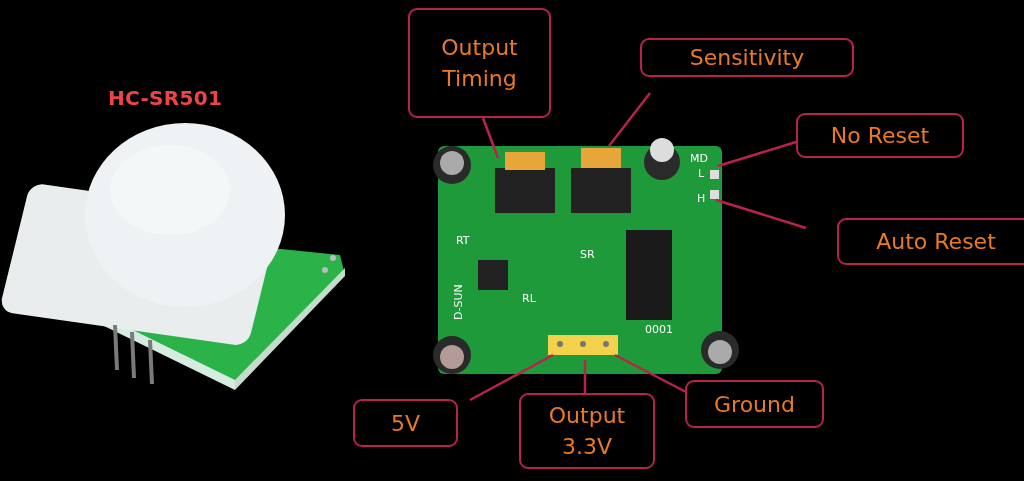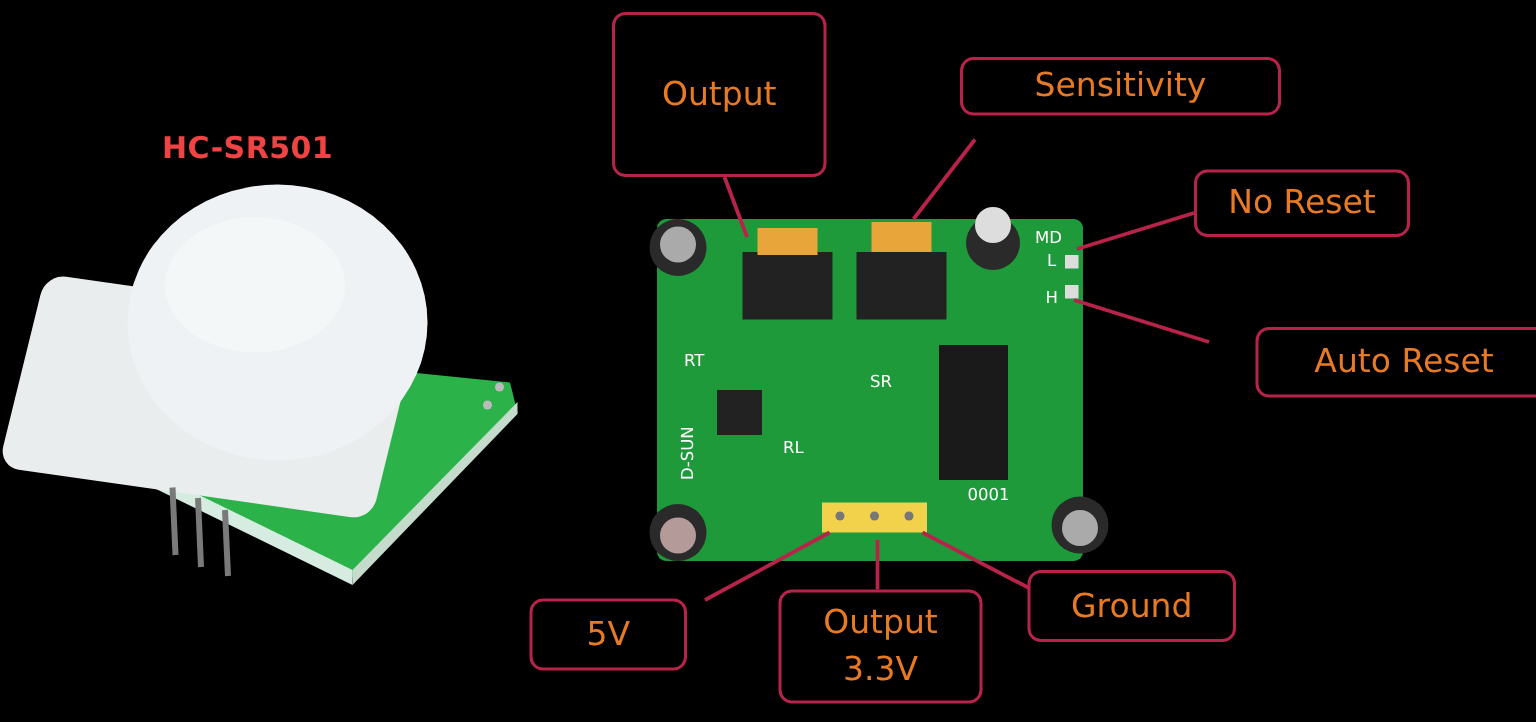--- a/index.html
+++ b/index.html
@@ -71,22 +71,23 @@
     <text x="456" y="244">RT</text>
     <text x="580" y="258">SR</text>
     <text x="522" y="302">RL</text>
     <text x="645" y="333">0001</text>
     <text x="462" y="320" transform="rotate(-90 462 320)">D-SUN</text>
   </g>
 </svg>
 
 <div class="callout" style="left:408px;top:8px;width:143px;height:110px;flex-direction:column;">
   <span>Output</span>
+  <span>Timing</span>
 </div>
 <div class="callout" style="left:640px;top:38px;width:214px;height:39px;">Sensitivity</div>
-<div class="callout" style="left:796px;top:113px;width:144px;height:45px;">No Reset</div>
+<div class="callout" style="left:796px;top:113px;width:168px;height:45px;">No Reset</div>
 <div class="callout" style="left:837px;top:218px;width:198px;height:47px;">Auto Reset</div>
 <div class="callout" style="left:353px;top:399px;width:105px;height:48px;">5V</div>
 <div class="callout" style="left:519px;top:393px;width:136px;height:76px;flex-direction:column;">
   <span>Output</span>
   <span>3.3V</span>
 </div>
 <div class="callout" style="left:685px;top:380px;width:139px;height:48px;">Ground</div>
 
 </body></html>

